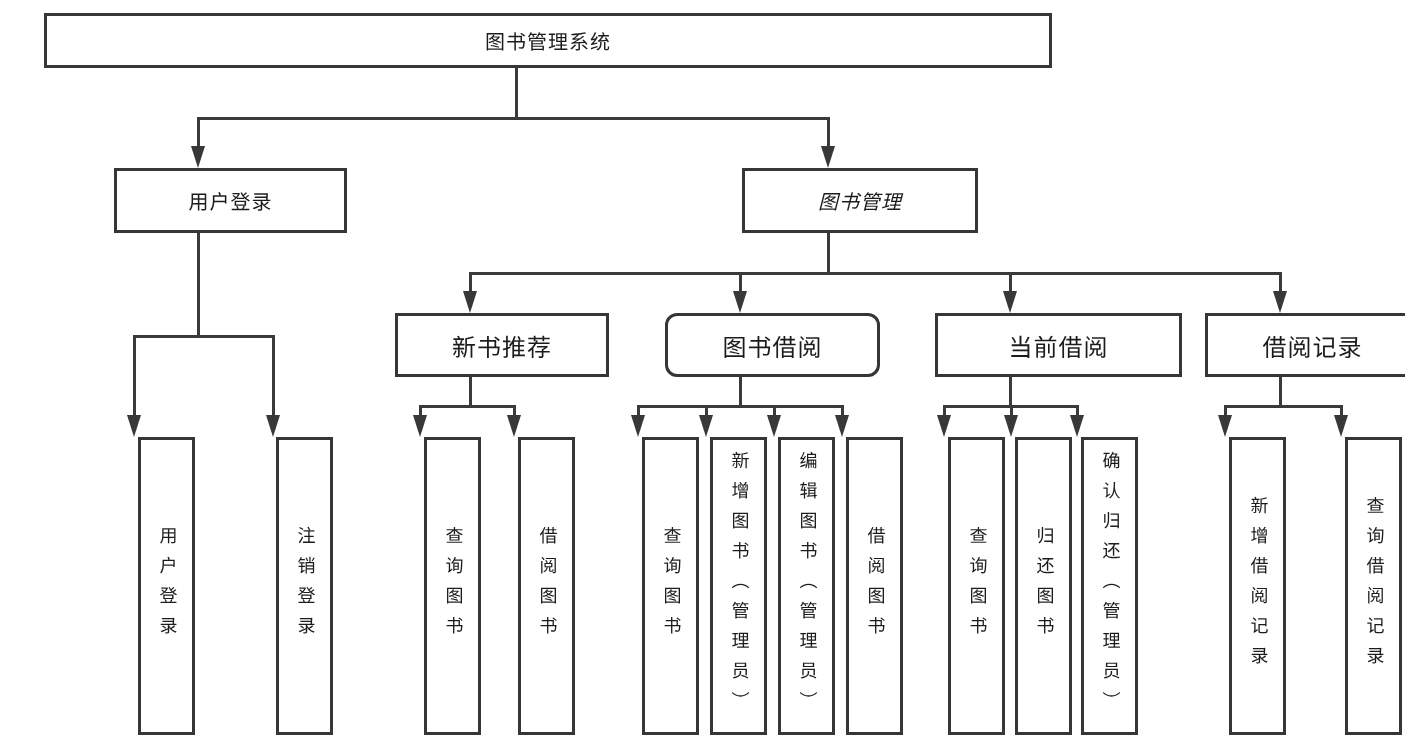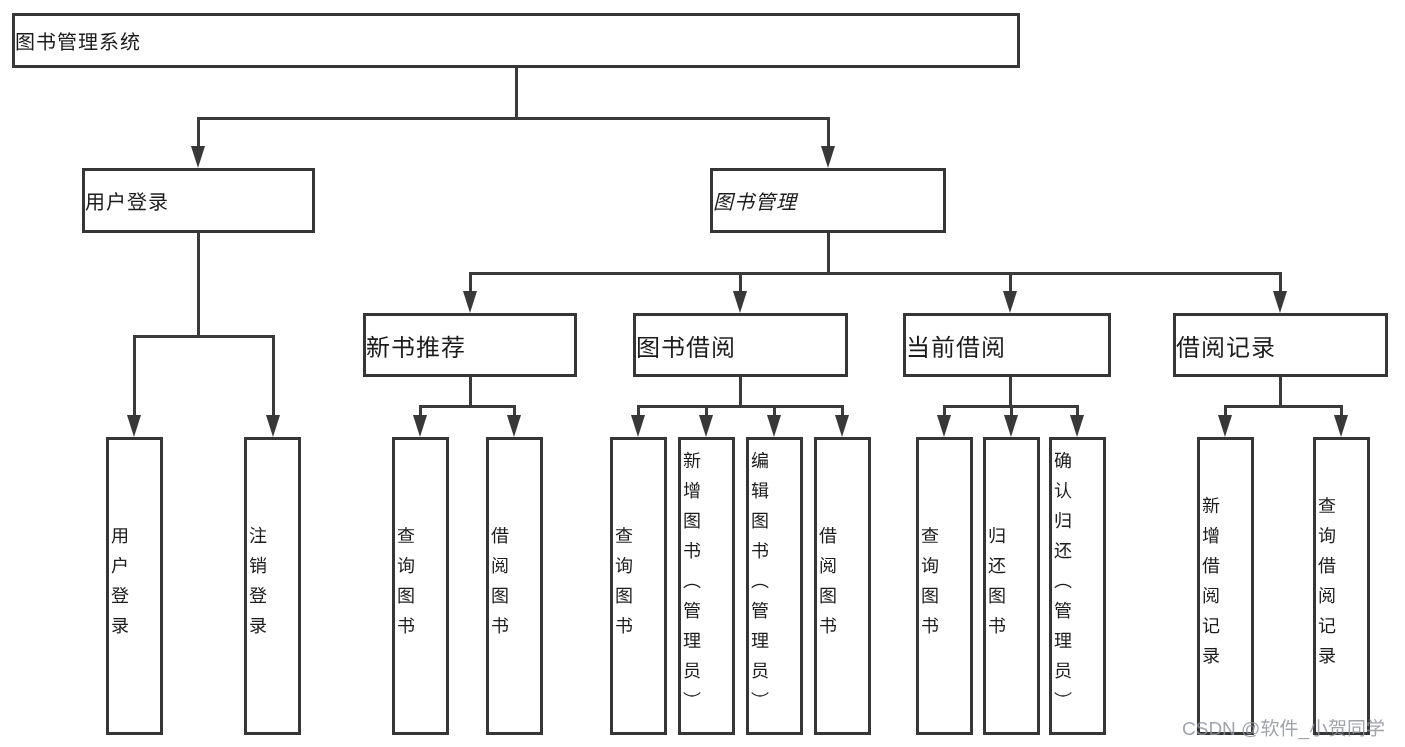--- a/index.html
+++ b/index.html
@@ -11,31 +11,32 @@
     font-family: "Liberation Sans", "DejaVu Sans", sans-serif;
     overflow: hidden;
   }
   .box {
     position: absolute;
     box-sizing: border-box;
     border: 3px solid #363636;
     background: #ffffff;
     display: flex;
     align-items: center;
-    justify-content: flex-start;
+    justify-content: center;
     color: #1c1c1c;
+    margin-left: 32px;
   }
   .lvl1 { left: 12px; top: 13px; width: 1008px; height: 55px; font-size: 20px; letter-spacing: 1px; }
   .lvl2 { top: 168px; height: 65px; font-size: 20px; letter-spacing: 1px; }
   .lvl2a { left: 82px;  width: 233px; }
   .lvl2b { left: 710px; width: 236px; font-style: italic; }
   .lvl3 { top: 313px; height: 64px; font-size: 24px; letter-spacing: 1px; }
   .lvl3a { left: 363px;  width: 214px; }
-  .lvl3b { left: 633px;  width: 215px; }
-  .lvl3c { left: 903px;  width: 208px; font-family: Liberation Serif, serif; }
+  .lvl3b { left: 633px;  width: 215px; border-radius: 12px; }
+  .lvl3c { left: 903px;  width: 247px; font-family: Liberation Serif, serif; }
   .lvl3d { left: 1173px; width: 215px; }
   .leaf { top: 437px; width: 57px; height: 298px; }
   .vtext {
     writing-mode: vertical-rl;
     text-orientation: mixed;
     font-size: 18px;
     letter-spacing: 12px;
     color: #1c1c1c;
     line-height: 1;
   }
@@ -180,15 +181,14 @@
   <div class="box leaf" style="left:1049px;">
     <span class="vtext">确认归还（管理员）</span>
   </div>
   <div class="box leaf" style="left:1197px;">
     <span class="vtext">新增借阅记录</span>
   </div>
   <div class="box leaf" style="left:1313px;">
     <span class="vtext">查询借阅记录</span>
   </div>
 
-  <div class="watermark">CSDN @软件_小贺同学</div>
 
 </div>
 
 </body></html>

